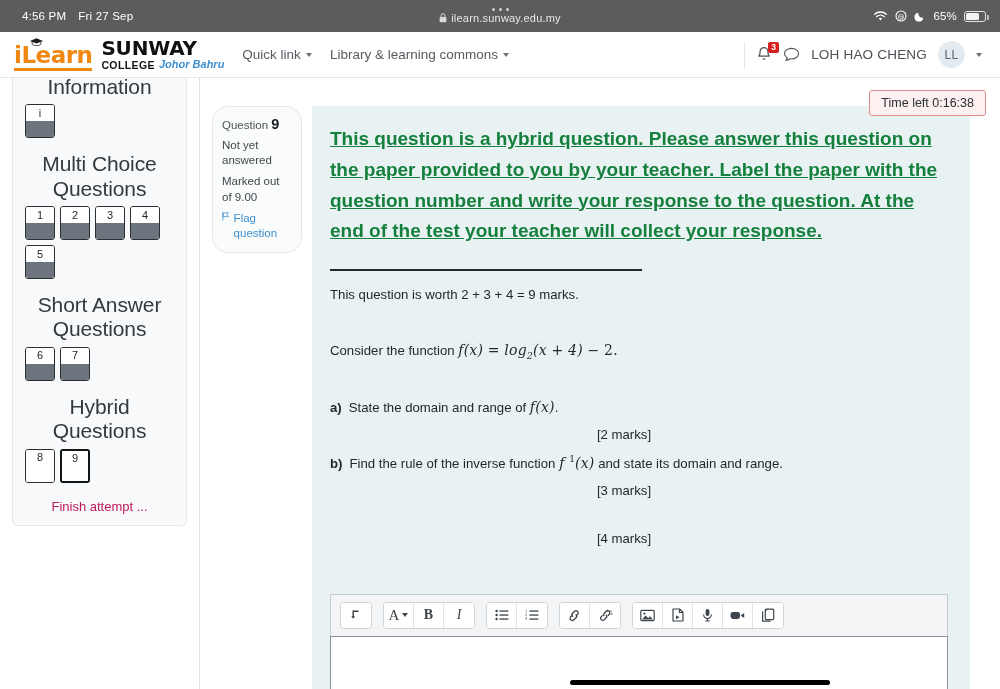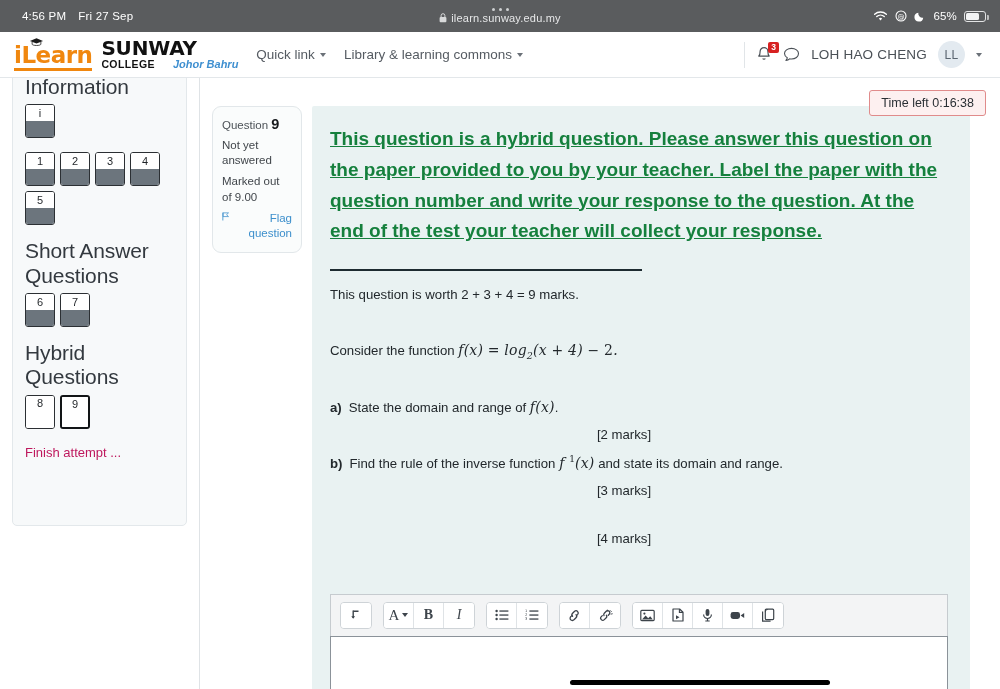--- a/index.html
+++ b/index.html
@@ -52,21 +52,21 @@
   }
   .ilearn-underline { height: 3px; background: #f0870f; margin-top: 1px; }
   .cap {
     position: absolute; left: 15px; top: -6px; width: 15px; height: 8px;
   }
   .sunway-block { line-height: 1; padding-bottom: 1px; }
   .sunway-word {
     font-family: "DejaVu Sans", sans-serif; font-weight: bold;
     font-size: 20px; color: #111; letter-spacing: -.2px;
   }
-  .sunway-sub { display: flex; align-items: flex-start; gap: 18px; margin-top: 1px; }
+  .sunway-sub { display: flex; align-items: flex-end; gap: 4px; margin-top: 1px; }
   .college-word { font-size: 10.5px; font-weight: bold; color: #111; letter-spacing: .4px; }
   .jb-word { font-size: 11px; color: #3e8fd0; font-style: italic; font-weight: bold; }
   .nav-link {
     font-size: 13.5px; color: #555b62; display: flex; align-items: center; gap: 5px;
     cursor: pointer; white-space: nowrap;
   }
   .caret { width: 0; height: 0; border-left: 3.5px solid transparent; border-right: 3.5px solid transparent; border-top: 4.5px solid #6b7178; display: inline-block; }
   #nav-right { margin-left: auto; display: flex; align-items: center; gap: 11px; padding-right: 4px; }
   .nav-sep { width: 1px; height: 26px; background: #e1e5e8; }
   .icon-btn { position: relative; cursor: pointer; display: flex; align-items: center; }
@@ -77,21 +77,21 @@
   #user-name { font-size: 13.5px; color: #4a5056; letter-spacing: .2px; white-space: nowrap; }
   #avatar {
     width: 27px; height: 27px; border-radius: 50%; background: #e3eaf0; color: #5a6570;
     font-size: 12px; display: flex; align-items: center; justify-content: center; letter-spacing: .3px;
   }
 
   
   #page { display: flex; height: calc(689px - 32px - 46px); background: #fff; }
 
   
-  #left-col { width: 200px; border-right: 1px solid #dfe3e6; background: #fff; position: relative; overflow: hidden; padding: 0 12px; }
+  #left-col { width: 200px; border-right: 1px solid #dfe3e6; background: #fff; position: relative; overflow: hidden; padding: 0 12px; text-align: center; }
   #navblock {
     margin-top: -14px; background: #f7f9fa; border: 1px solid #e3e8eb; border-radius: 5px;
     padding: 10px 12px 14px 12px; height: 462px; overflow: hidden;
   }
   .nav-heading {
     font-size: 21px; color: #33393f; line-height: 1.16; font-weight: normal;
     margin-bottom: 5px; letter-spacing: -.1px;
   }
   .nav-heading.first { margin-top: 0; }
   .qgrid { display: flex; flex-wrap: wrap; gap: 5px; margin-bottom: 14px; }
@@ -113,26 +113,26 @@
   #main-col { flex: 1; position: relative; background: #fff; overflow: hidden; }
   #timer {
     position: absolute; right: 14px; top: 12px;
     border: 1px solid #e08b8b; background: #fdf0f0; color: #2a2f34;
     font-size: 12.5px; padding: 5px 11px; border-radius: 3px; z-index: 5;
   }
   #qrow { display: flex; gap: 10px; padding: 28px 30px 0 12px; }
 
   #qinfo {
     width: 90px; flex: 0 0 90px; background: #fafcfc; border: 1px solid #e2e7ea;
-    border-radius: 9px; padding: 9px 9px 11px 9px; align-self: flex-start;
+    border-radius: 16px; padding: 9px 9px 11px 9px; align-self: flex-start;
   }
   #qinfo .qline1 { font-size: 11.5px; color: #4d5358; margin-bottom: 6px; }
   #qinfo .qline1 b { font-size: 14.5px; color: #16191c; }
   #qinfo .qsmall { font-size: 11.5px; color: #41464b; line-height: 1.32; margin-bottom: 6px; }
-  #flag-question { font-size: 11.5px; color: #3d8fcc; cursor: pointer; line-height: 1.32; display: flex; gap: 4px; text-align: right; }
+  #flag-question { font-size: 11.5px; color: #3d8fcc; cursor: pointer; line-height: 1.32; display: flex; gap: 4px; }
 
   #qbody {
     flex: 1; background: #e9f2f2; border-radius: 2px;
     padding: 18px 22px 14px 18px; min-height: 570px;
     font-size: 13.2px; color: #22282c; line-height: 1.55;
   }
   .stmt-bold { font-weight: bold; color: #15803d; line-height: 1.62; font-size: 19px; text-decoration: underline; }
   .rule-line { width: 312px; height: 2px; background: #1d2b31; margin: 22px 0 14px 0; }
   .p { margin-bottom: 8px; }
   .spacer-lg { height: 26px; }
@@ -264,20 +264,21 @@
     <div id="navblock">
 
       <div class="nav-heading first">Information</div>
       <div class="qgrid">
         <div class="qbtn">
           <span class="qnum">i</span>
           <span class="qstate"></span>
         </div>
       </div>
 
+      <div class="nav-heading">Multi Choice Questions</div>
       <div class="qgrid">
         <div class="qbtn">
           <span class="qnum">1</span>
           <span class="qstate"></span>
         </div>
         <div class="qbtn">
           <span class="qnum">2</span>
           <span class="qstate"></span>
         </div>
         <div class="qbtn">

